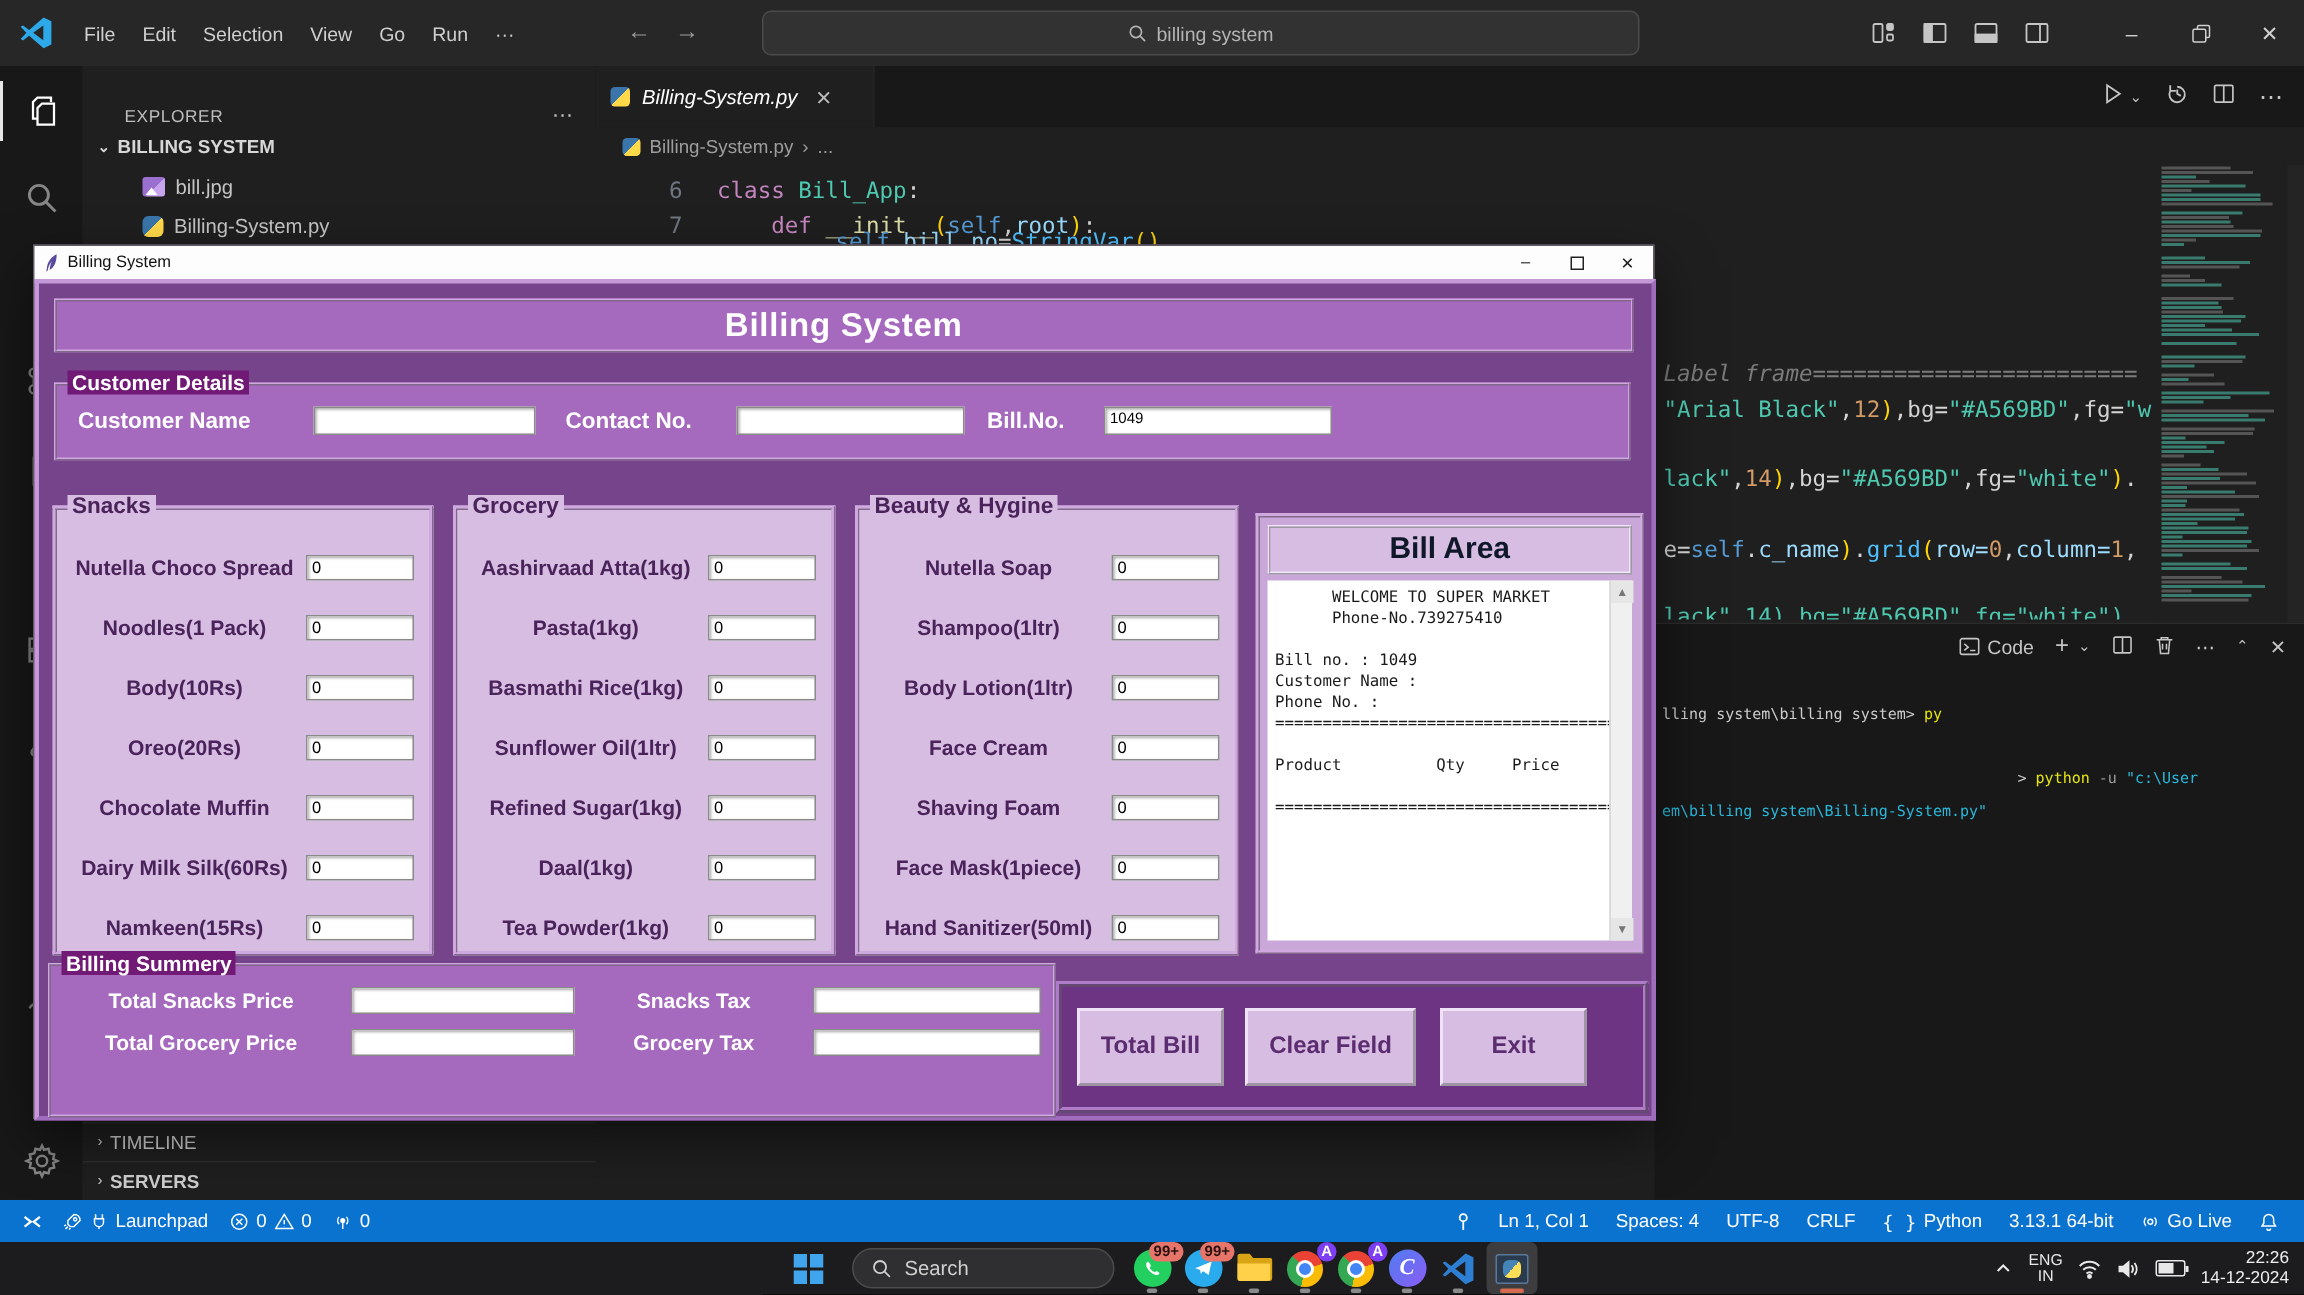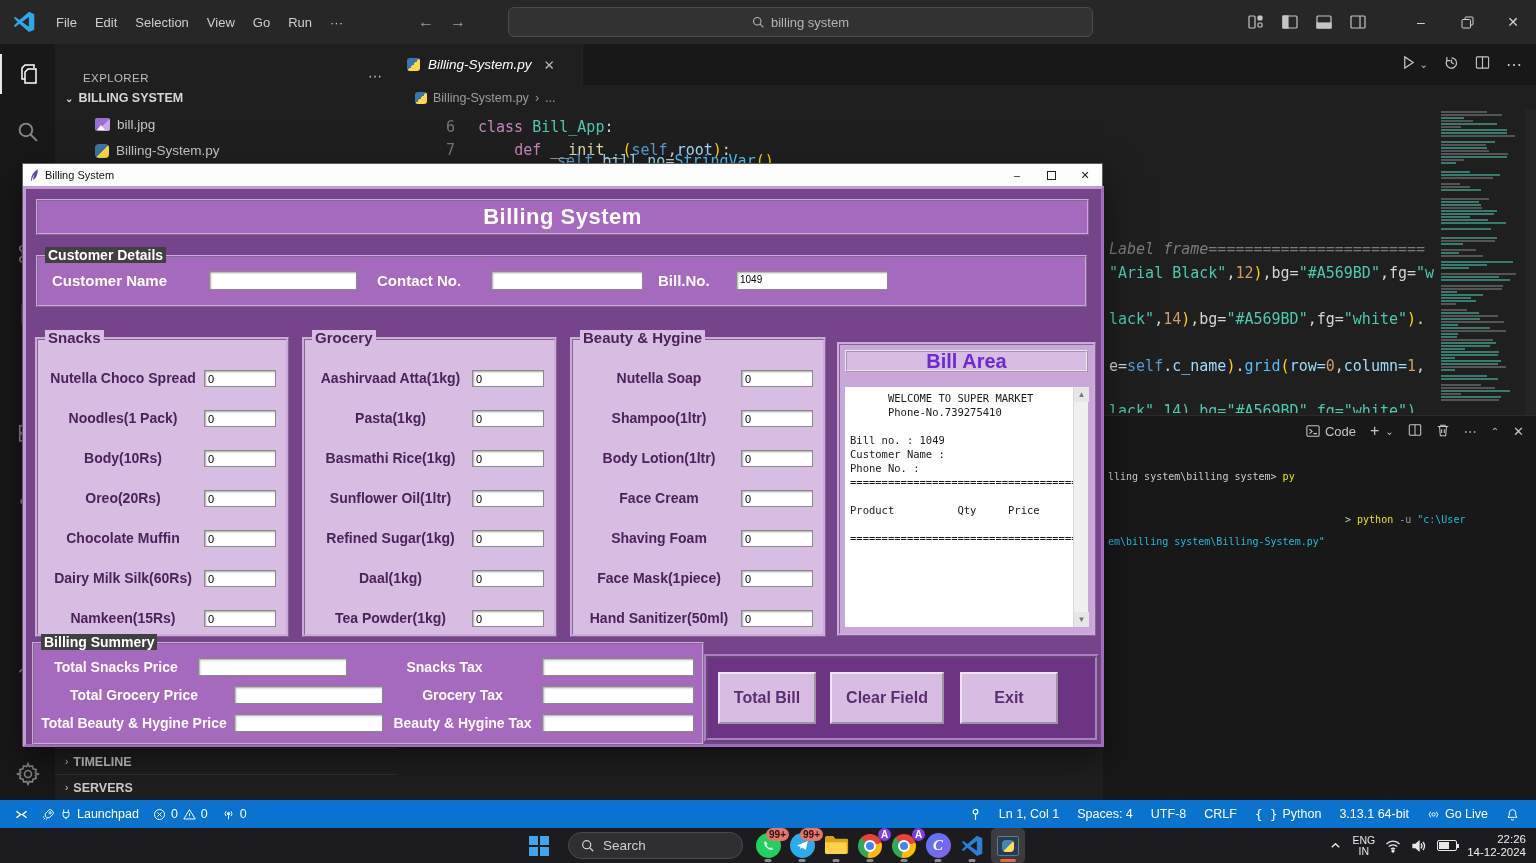--- a/index.html
+++ b/index.html
@@ -62,21 +62,21 @@
   #start-search{width:175px;height:27px;background:#2f2f31;border:1px solid #4b4b4b;border-radius:14px;display:flex;align-items:center;gap:8px;padding-left:12px;color:#cfcfcf;font-size:13.5px;margin-left:12px;}
 
   
   #app-window{left:22px;top:163px;width:1081px;height:583px;background:#8155a0;border:1px solid #5d5d5d;box-shadow:0 14px 34px rgba(0,0,0,.5);}
   #tk-titlebar{position:absolute;left:0;top:0;width:100%;height:22px;background:#fdfdfd;display:flex;align-items:center;padding-left:6px;gap:5px;font-size:11px;color:#111;}
   .tk-ctl{width:34px;height:22px;display:flex;align-items:center;justify-content:center;color:#222;font-size:11px;}
   #tk-body{position:absolute;left:0;top:22px;width:1081px;height:561px;background:#76448A;border:3px solid #a06cbd;border-top-color:#c39ad7;border-left-color:#c39ad7;}
   .lframe{position:absolute;border:3px ridge #cfa8e0;}
   .lf-title{position:absolute;top:-10px;left:7px;padding:0 3px;font-weight:800;font-size:14px;line-height:16px;}
   .purple-frame{background:#A569BD;}
-  .purple-frame .lf-title{background:#404040;color:#fff;}
+  .purple-frame .lf-title{background:#701a75;color:#fff;}
   .light-frame{background:#D7BDE2;}
   .light-frame .lf-title{background:#D7BDE2;color:#4A235A;font-size:15px;}
   .entry{background:#fff;border:1px solid #8a8a8a;box-shadow:inset 1px 1px 2px rgba(0,0,0,.35);font-size:11px;color:#000;padding:2px 3px;font-family:Liberation Sans, sans-serif;}
   .wlabel{color:#fff;font-weight:800;font-size:15px;white-space:nowrap;}
   .prow{display:flex;align-items:center;height:40px;padding:0 10px 0 4px;}
   .plabel{flex:1;text-align:center;color:#4A235A;font-weight:800;font-size:14px;}
   .pentry{width:72px;height:17px;}
   #header-band{position:absolute;left:10px;top:10px;right:12px;height:36px;background:#A569BD;border:2px ridge #cfa8e0;display:flex;align-items:center;justify-content:center;color:#fff;font-weight:800;font-size:22px;letter-spacing:.5px;}
   .srow{display:flex;align-items:center;height:28px;}
   .sum-label{color:#fff;font-weight:800;font-size:14px;text-align:center;}
@@ -209,21 +209,21 @@
           <span style="position:absolute;left:2px;bottom:1px;width:0;height:0;border-left:4px solid transparent;border-right:4px solid transparent;border-bottom:5px solid #fff;"></span>
         </span>
       <span>bill.jpg</span>
     </div>
     <div class="file-row" style="top:94px;">
       <span style="width:14px;height:14px;display:inline-block;background:linear-gradient(135deg,#3a76ab 0 50%,#ffd94a 50%);border-radius:4px;"></span>
       <span>Billing-System.py</span>
     </div>
     <div class="fold-row sec-line" style="top:704px;height:26px;">
       <span style="font-size:10px;">›</span>
-      <span style="font-weight:700;">TIMELINE</span>
+      <span style="font-weight:400;">TIMELINE</span>
     </div>
     <div class="fold-row sec-line" style="top:730px;height:26px;">
       <span style="font-size:10px;">›</span>
       <span style="font-weight:700;">SERVERS</span>
     </div>
   </div>
 
   <div id="tabstrip" class="abs">
     <div id="tab-active">
       <span style="width:13px;height:13px;display:inline-block;background:linear-gradient(135deg,#3a76ab 0 50%,#ffd94a 50%);border-radius:3px;"></span>
@@ -612,21 +612,21 @@
             </div>
 
           <div class="prow">
               <div class="plabel">Hand Sanitizer(50ml)</div>
               <div class="entry pentry">0</div>
             </div>
         </div>
       </div>
 
       <div class="lframe light-frame" style="left:811px;top:153px;width:259px;height:294px;background:#c9a7d8;">
-        <div class="abs" style="left:5px;top:5px;right:5px;height:22px;background:#D7BDE2;border:2px ridge #f0e4f8;display:flex;align-items:center;justify-content:center;color:#6d28d9;font-weight:800;font-size:20px;">Bill Area</div>
+        <div class="abs" style="left:5px;top:5px;right:5px;height:33px;background:#D7BDE2;border:2px ridge #f0e4f8;display:flex;align-items:center;justify-content:center;color:#0f172a;font-weight:800;font-size:20px;">Bill Area</div>
         <pre id="bill-pre">      WELCOME TO SUPER MARKET
       Phone-No.739275410
 
 Bill no. : 1049
 Customer Name :
 Phone No. :
 ====================================
 
 Product          Qty     Price
 
@@ -634,39 +634,33 @@
         <div id="bill-scroll">
           <div class="sc-arrow" style="top:0;">▲</div>
           <div class="sc-arrow" style="bottom:0;">▼</div>
         </div>
       </div>
 
       <div class="lframe purple-frame" style="left:6px;top:453px;width:672px;height:103px;border-width:2px;">
         <span class="lf-title">Billing Summery</span>
         <div style="padding-top:9px;">
           <div class="srow">
-            <div class="sum-label" style="width:164px;">Total Snacks Price</div>
+            <div class="sum-label" style="width:200px;">Total Snacks Price</div>
             <div class="entry" style="width:149px;height:18px;"></div>
             <div class="sum-label" style="flex:1;">Snacks Tax</div>
             <div class="entry" style="width:152px;height:18px;margin-right:8px;"></div>
           </div>
 
           <div class="srow">
             <div class="sum-label" style="width:200px;">Total Grocery Price</div>
             <div class="entry" style="width:149px;height:18px;"></div>
             <div class="sum-label" style="flex:1;">Grocery Tax</div>
             <div class="entry" style="width:152px;height:18px;margin-right:8px;"></div>
           </div>
 
-          <div class="srow">
-            <div class="sum-label" style="width:200px;">Total Beauty &amp; Hygine Price</div>
-            <div class="entry" style="width:149px;height:18px;"></div>
-            <div class="sum-label" style="flex:1;">Beauty &amp; Hygine Tax</div>
-            <div class="entry" style="width:152px;height:18px;margin-right:8px;"></div>
-          </div>
         </div>
       </div>
 
       <div id="btn-panel">
         <div class="tk-btn" style="left:10px;width:98px;">Total Bill</div>
         <div class="tk-btn" style="left:122px;width:114px;">Clear Field</div>
         <div class="tk-btn" style="left:252px;width:98px;">Exit</div>
       </div>
     </div>
   </div>

